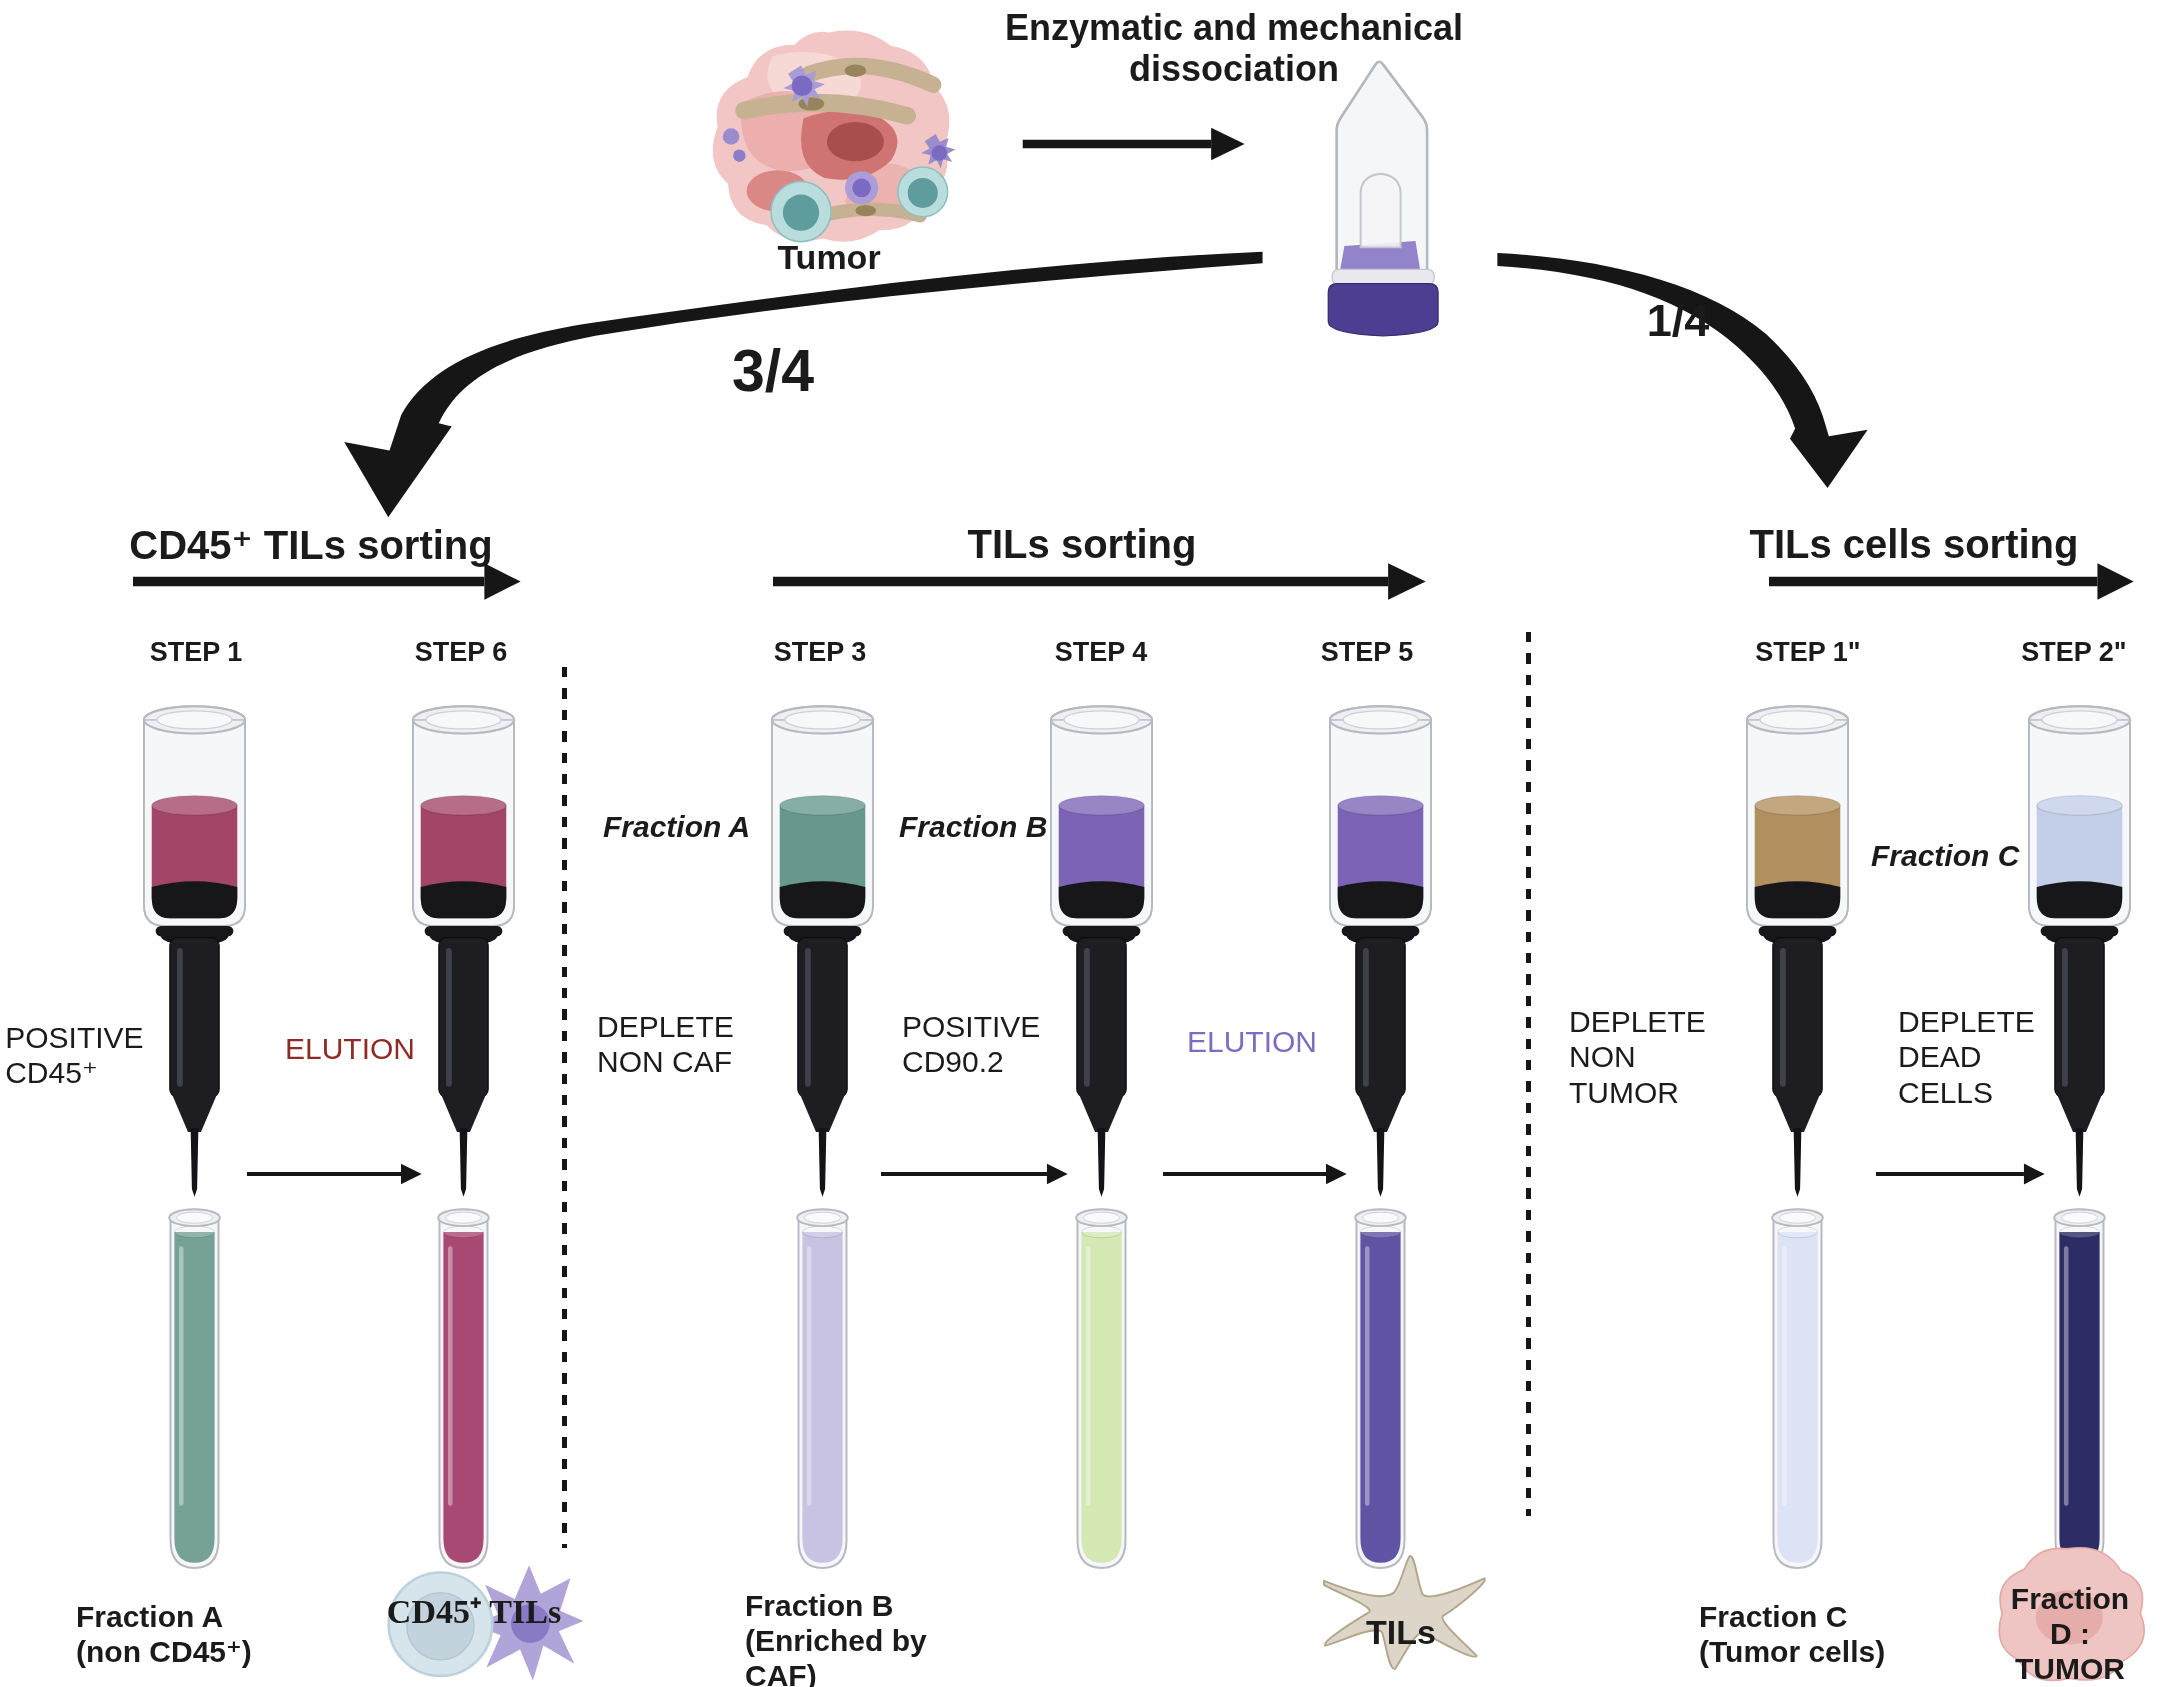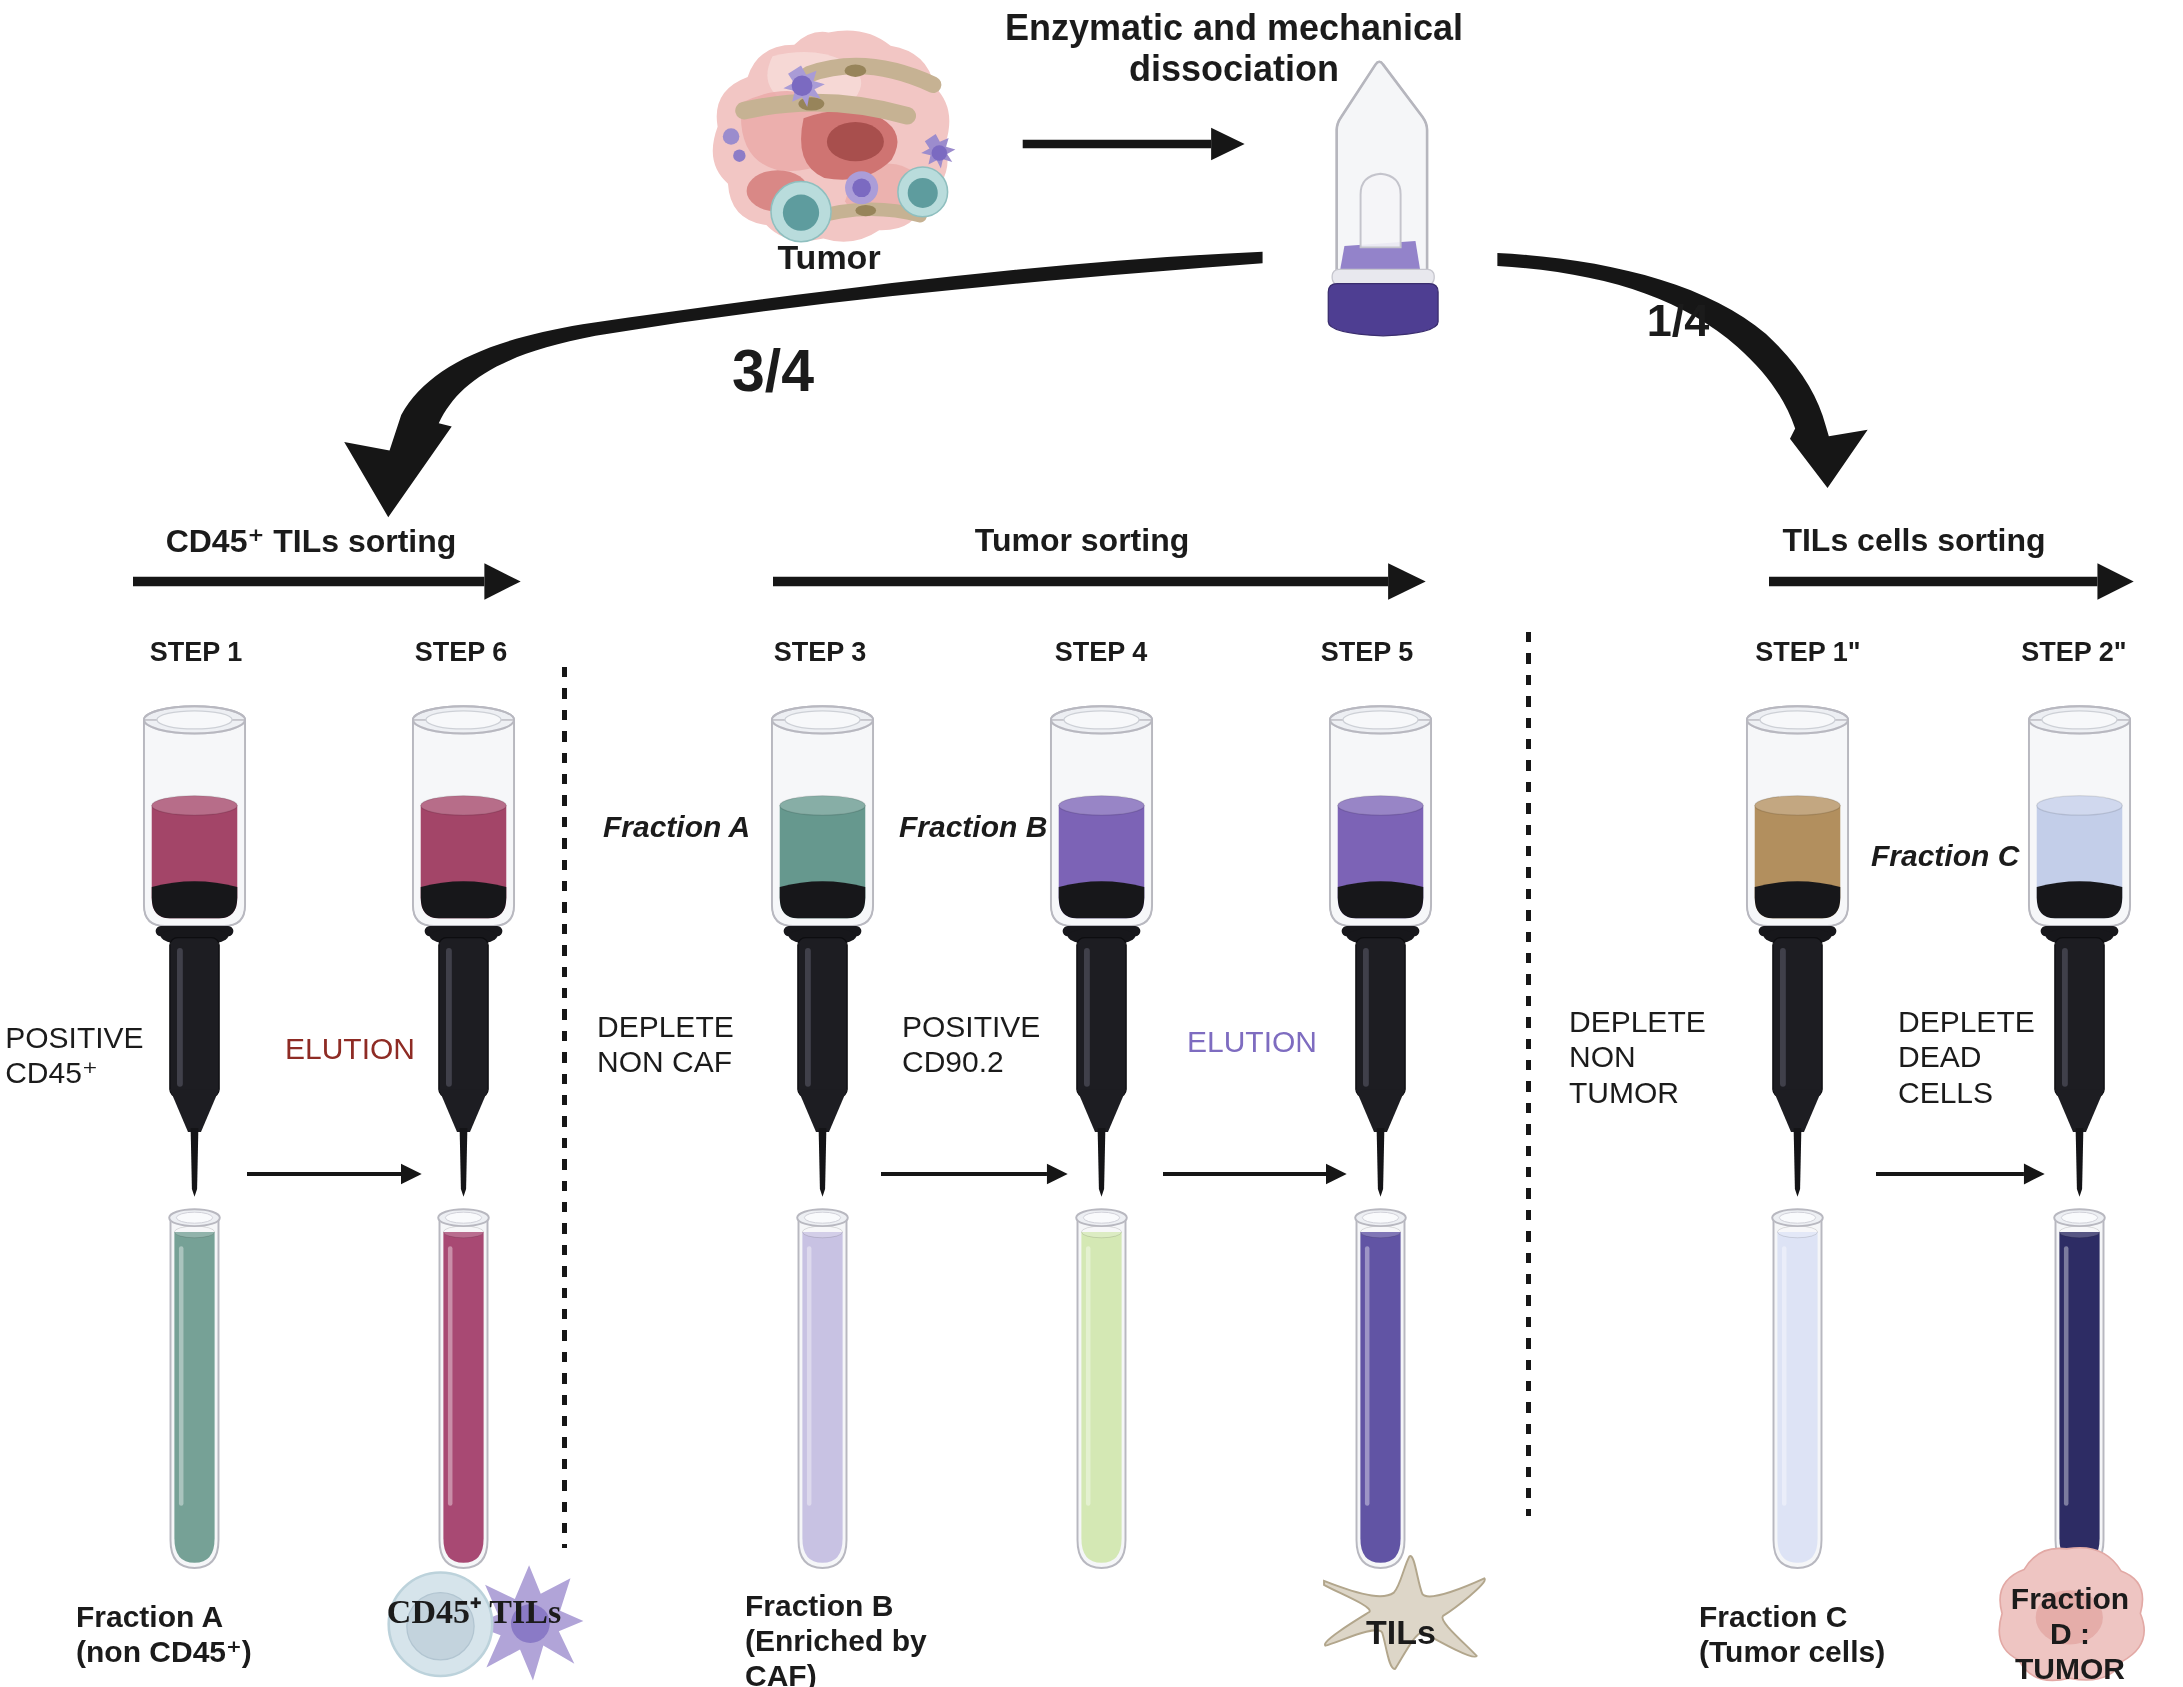--- a/index.html
+++ b/index.html
@@ -5,21 +5,21 @@
   html,body{margin:0;padding:0;background:#ffffff;}
   #fig{
     position:relative; width:2179px; height:1688px; background:#ffffff;
     font-family:"Liberation Sans","DejaVu Sans",sans-serif; color:#1b1b1b; overflow:hidden;
   }
   .abs{position:absolute;}
   .b{font-weight:bold;}
   .pre{white-space:pre-line; line-height:1.16;}
   .ctr{transform:translateX(-50%); text-align:center;}
   .nw{white-space:nowrap;}
-  .hdr{position:absolute; top:522px; font-size:32px; font-weight:bold; transform:translateX(-50%); white-space:nowrap;}
+  .hdr{position:absolute; top:522px; font-size:40px; font-weight:bold; transform:translateX(-50%); white-space:nowrap;}
   .step{position:absolute; top:637px; font-size:27px; font-weight:bold; transform:translateX(-50%); white-space:nowrap;}
   .plabel{position:absolute; font-size:30px; font-weight:normal; white-space:pre-line; line-height:1.18;}
   .frlabel{position:absolute; font-size:30px; font-weight:bold; font-style:italic; white-space:nowrap;}
   .result{position:absolute; font-size:30px; font-weight:bold; white-space:pre-line; line-height:1.16;}
   .col-svg{position:absolute; top:703px; width:117px; height:499px;}
   .tube-svg{position:absolute; top:1206px; width:65px; height:373px;}
   .arr{position:absolute;}
   .dots{position:absolute; width:5.2px; background:repeating-linear-gradient(to bottom,#161616 0 10.4px, transparent 10.4px 21.4px);}
 </style>
 </head>
@@ -111,21 +111,21 @@
   </svg>
   <svg class="arr" style="left:1454px; top:227px;" width="492" height="311" viewBox="0 0 760 480">
     <path d="M67 40 C 230 48, 390 86, 482 165 C 533 212, 562 260, 574 306 L 579 323
              L 639 313 L 577 403 L 519 327 L 527 311
              C 512 266, 482 224, 438 185 C 350 108, 230 70, 67 60 Z" fill="#161616"></path>
   </svg>
   <div class="abs b ctr nw" style="left:773px; top:337px; font-size:59px;">3/4</div>
   <div class="abs b ctr nw" style="left:1678px; top:295px; font-size:45px;">1/4</div>
 
   <div class="hdr" style="left:311px;">CD45⁺ TILs sorting</div>
-  <div class="hdr" style="left:1082px;">Tumor sorting</div>
+  <div class="hdr" style="left:1082px;">TILs sorting</div>
   <div class="hdr" style="left:1914px;">TILs cells sorting</div>
 
   <svg class="arr" style="left:133px; top:562px;" width="389" height="39" viewBox="0 0 600 60">
     <line x1="0" y1="30" x2="542" y2="30" stroke="#161616" stroke-width="15"></line>
     <polygon points="542,2 598,30 542,58" fill="#161616"></polygon>
   </svg>
   <svg class="arr" style="left:773px; top:562px;" width="654" height="39" viewBox="0 0 1010 60">
     <line x1="0" y1="30" x2="950" y2="30" stroke="#161616" stroke-width="15"></line>
     <polygon points="950,2 1008,30 950,58" fill="#161616"></polygon>
   </svg>

